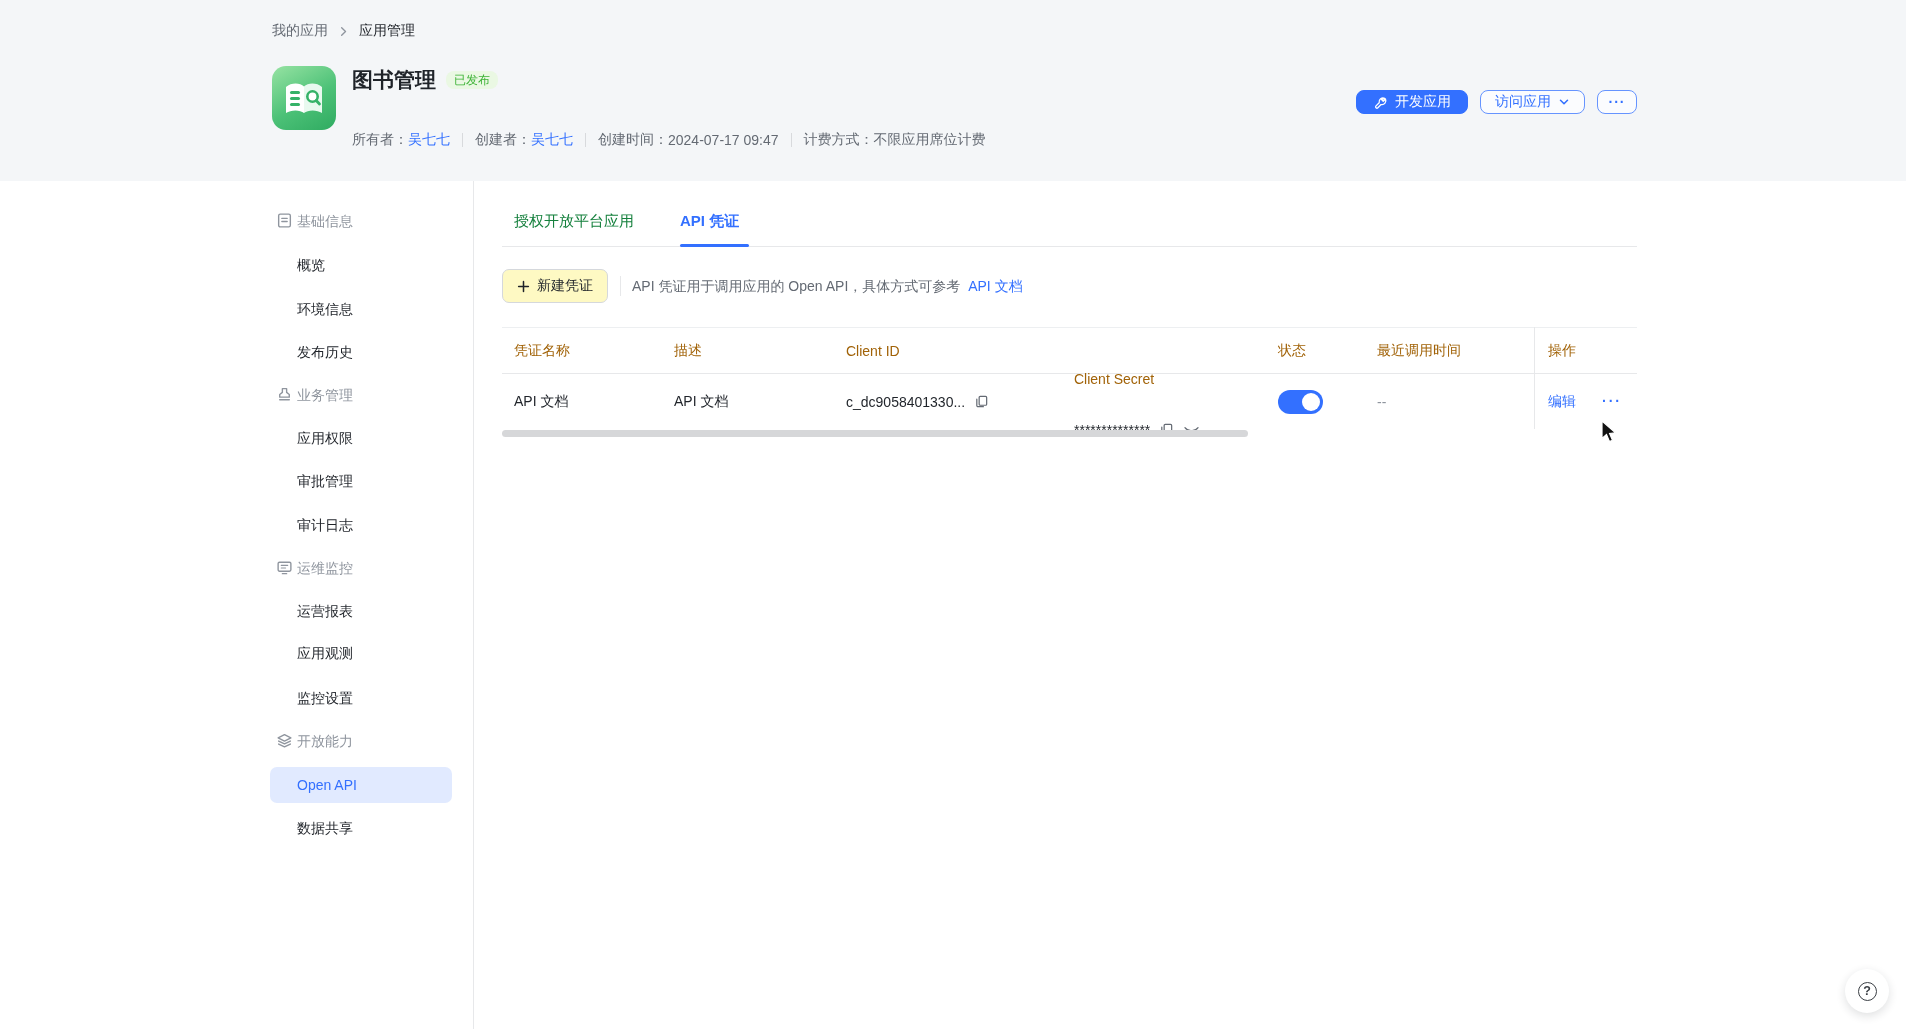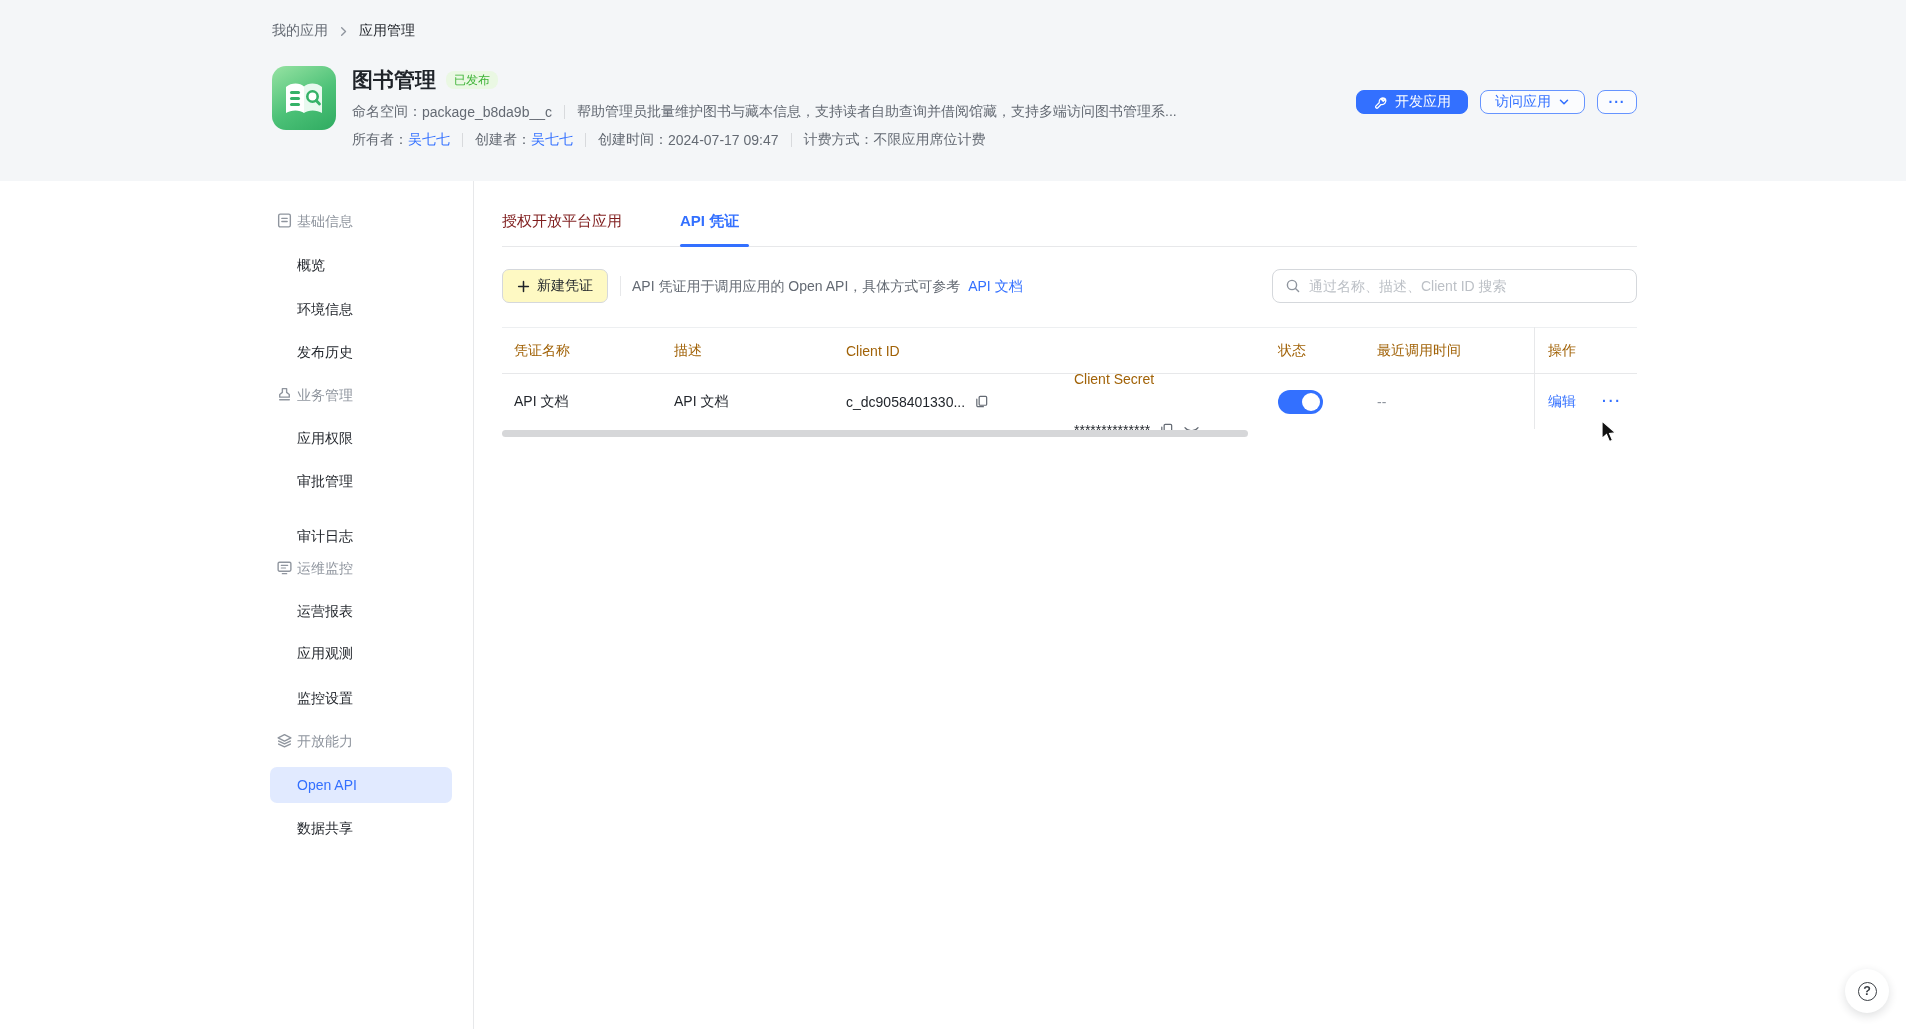--- a/index.html
+++ b/index.html
@@ -41,21 +41,21 @@
   .sgroup .gicon { position:absolute; left:6px; top:1px; width:17px; height:17px; display:flex; }
   .sgroup .glabel { position:absolute; left:27px; }
   .sitem { left:27px; color:#1f2329; cursor:pointer; }
   .pill { position:absolute; left:0; top:586px; width:182px; height:36px; background:#e1eaff; border-radius:7px; }
   .sitem.active { color:#3370ff; }
 
   
   .main { position:absolute; left:502px; top:181px; width:1135px; height:848px; background:#fff; }
   .tabbar { position:absolute; left:0; top:0; width:1135px; height:66px; border-bottom:1px solid #e7e8ea; }
   .tab { position:absolute; top:31px; font-size:15px; cursor:pointer; white-space:nowrap; }
-  .tab-inactive { left:0; color:#7f1d1d; }
+  .tab-inactive { left:12px; color:#15803d; }
   .tab-active { left:178px; color:#3370ff; font-weight:700; }
   .tab-underline { position:absolute; left:178px; top:63px; width:69px; height:3px; border-radius:2px; background:#3370ff; }
 
   .new-btn { position:absolute; left:0; top:88px; height:34px; padding:0 14px; display:flex; align-items:center; gap:7px;
              border:1px solid #d5d8dc; border-radius:7px; background:#fef9c3; font-size:14px; color:#1f2329; cursor:pointer; }
   .toolbar-sep { position:absolute; left:118px; top:95px; width:1px; height:20px; background:#e7e8ea; }
   .hint { position:absolute; left:130px; top:97px; font-size:14px; color:#646a73; white-space:nowrap; }
   .hint .link-blue { margin-left:4px; }
   .search-box { position:absolute; left:770px; top:88px; width:365px; height:34px; border:1px solid #d5d8dc; border-radius:8px;
                 background:#fff; display:flex; align-items:center; padding:0 12px; gap:8px; }
@@ -115,26 +115,20 @@
         <circle cx="40.5" cy="30.5" r="5.2" fill="#ffffff" stroke="#35b268" stroke-width="2.6"></circle>
         <path d="M44.2 34.5 L47.5 38" stroke="#35b268" stroke-width="2.8" stroke-linecap="round"></path>
       </svg>
     </div>
 
     <div class="title-row">
       <span class="app-title">图书管理</span>
       <span class="status-badge">已发布</span>
     </div>
 
-    <div class="meta-line meta1">
-      <span>命名空间：</span>
-      <span class="meta-val">package_b8da9b__c</span>
-      <span class="meta-sep"></span>
-      <span>帮助管理员批量维护图书与藏本信息，支持读者自助查询并借阅馆藏，支持多端访问图书管理系...</span>
-    </div>
 
     <div class="meta-line meta2">
       <span>所有者：</span>
       <span class="link-blue">吴七七</span>
       <span class="meta-sep"></span>
       <span>创建者：</span>
       <span class="link-blue">吴七七</span>
       <span class="meta-sep"></span>
       <span>创建时间：</span>
       <span class="meta-val">2024-07-17 09:47</span>
@@ -186,21 +180,21 @@
       <span class="gicon">
         <svg width="17" height="17" viewBox="0 0 16 16">
             <path d="M6 2.5 H10 V6 L12.5 8 V10.5 H3.5 V8 L6 6 Z" fill="none" stroke="#8f959e" stroke-width="1.3" stroke-linejoin="round"></path>
             <path d="M3.5 13 H12.5" stroke="#8f959e" stroke-width="1.3" stroke-linecap="round"></path>
           </svg>
       </span>
       <span class="glabel">业务管理</span>
     </div>
     <div class="srow sitem" style="top:247px;">应用权限</div>
     <div class="srow sitem" style="top:290px;">审批管理</div>
-    <div class="srow sitem" style="top:334px;margin-top:11px;">审计日志</div>
+    <div class="srow sitem" style="top:334px;">审计日志</div>
 
     <div class="srow sgroup" style="top:377px; left:0; width:204px;">
       <span class="gicon">
         <svg width="17" height="17" viewBox="0 0 16 16">
             <rect x="2" y="3" width="12" height="8.5" rx="1.3" fill="none" stroke="#8f959e" stroke-width="1.3"></rect>
             <path d="M5 6 H11 M5 8.5 H9" stroke="#8f959e" stroke-width="1.1" stroke-linecap="round"></path>
             <path d="M6 13.8 H10" stroke="#8f959e" stroke-width="1.3" stroke-linecap="round"></path>
           </svg>
       </span>
       <span class="glabel">运维监控</span>
@@ -236,29 +230,20 @@
         <svg width="13" height="13" viewBox="0 0 12 12">
             <path d="M6 1.5 V10.5 M1.5 6 H10.5" stroke="#1f2329" stroke-width="1.4" stroke-linecap="round"></path>
           </svg>
       </span>
       <span>新建凭证</span>
     </div>
     <div class="toolbar-sep"></div>
     <div class="hint">
       <span>API 凭证用于调用应用的 Open API，具体方式可参考</span>
       <span class="link-blue">API 文档</span>
-    </div>
-    <div class="search-box">
-      <span style="display:flex;">
-        <svg width="16" height="16" viewBox="0 0 16 16">
-            <circle cx="7" cy="7" r="4.6" fill="none" stroke="#8f959e" stroke-width="1.4"></circle>
-            <path d="M10.5 10.5 L13.6 13.6" stroke="#8f959e" stroke-width="1.4" stroke-linecap="round"></path>
-          </svg>
-      </span>
-      <input type="text" placeholder="通过名称、描述、Client ID 搜索" style="">
     </div>
 
     <div class="table">
       <div class="thead">
         <div class="cell th c-name">凭证名称</div>
         <div class="cell th c-desc">描述</div>
         <div class="cell th c-cid">Client ID</div>
         <div class="cell th c-csec">Client Secret</div>
         <div class="cell th c-status">状态</div>
         <div class="cell th c-last">最近调用时间</div>

